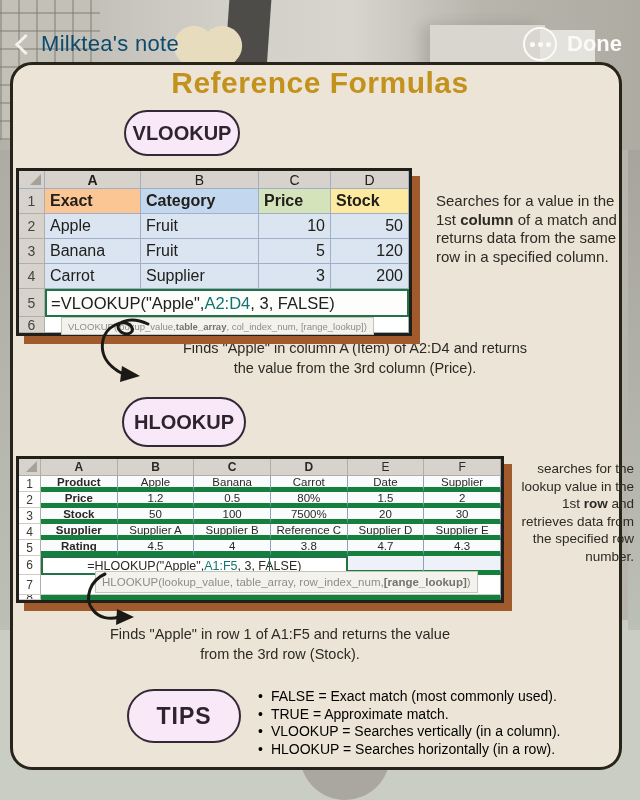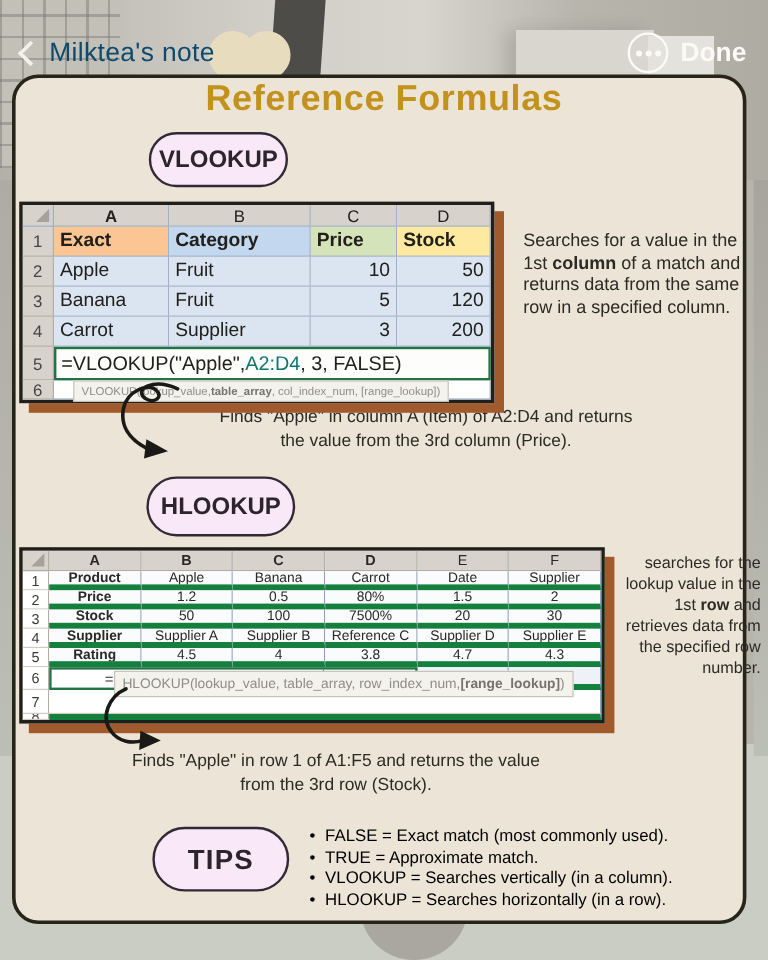--- a/index.html
+++ b/index.html
@@ -95,21 +95,21 @@
   .lab-price{background:#f8c8a2;}
   .lab-stock{background:#f3df92;}
   .lab-supplier{background:#c8d4ee;}
   .lab-rating{background:#cfe3cd;}
   .hformula{height:19px;}
   .hformula .fcell{grid-column:2 / span 4;background:#fff;border:2px solid #217346;font-size:12.5px;justify-content:center;position:relative;}
   .hformula .fdiv{position:absolute;right:76px;top:0;bottom:0;width:1px;background:#217346;}
   .hformula .blank{background:#eef2f8;}
   .htipr{height:20px;}
   .hlast{height:5px;}
-  .htip{left:76px;top:100px;height:18px;font-size:11.5px;justify-content:flex-end;}
+  .htip{left:76px;top:112px;height:18px;font-size:11.5px;justify-content:flex-end;}
 
   
   .desc{position:absolute;z-index:3;color:#2c2a24;}
   .desc .b{font-weight:bold;}
   .bullet-dot{position:absolute;font-size:16px;color:#2c2a24;}
   .v-desc{left:436px;top:192px;width:196px;font-size:15px;line-height:18.5px;}
   .v-desc-dot{left:421px;top:193px;}
   .h-desc{left:516px;top:460px;width:118px;font-size:13.5px;line-height:17.5px;text-align:right;}
   .h-desc-dot{left:503px;top:460px;font-size:14px;}
   .caption{position:absolute;z-index:3;color:#2c2a24;text-align:center;font-size:14.5px;line-height:20px;}

